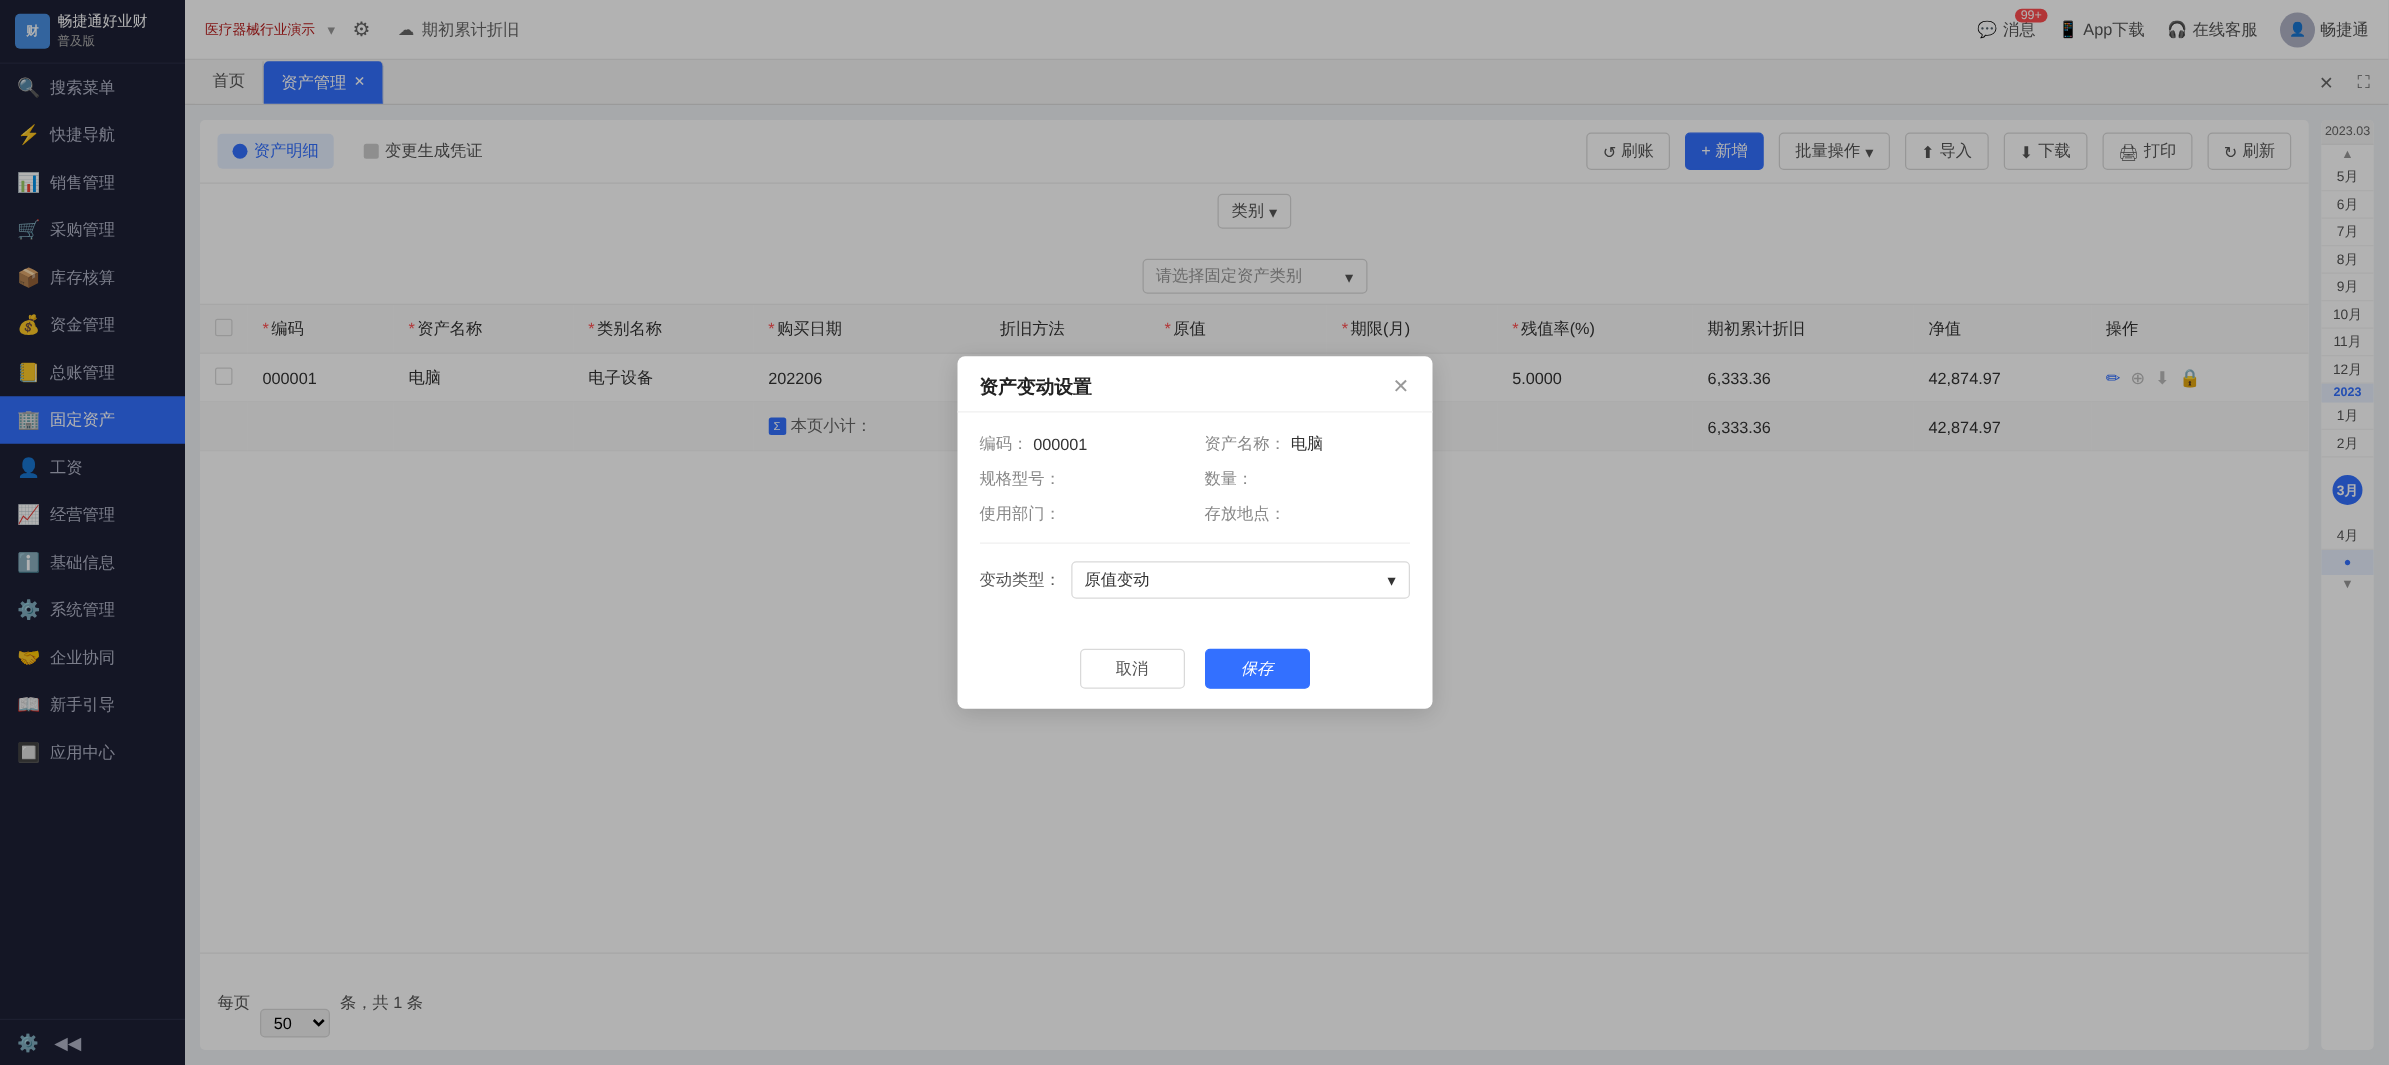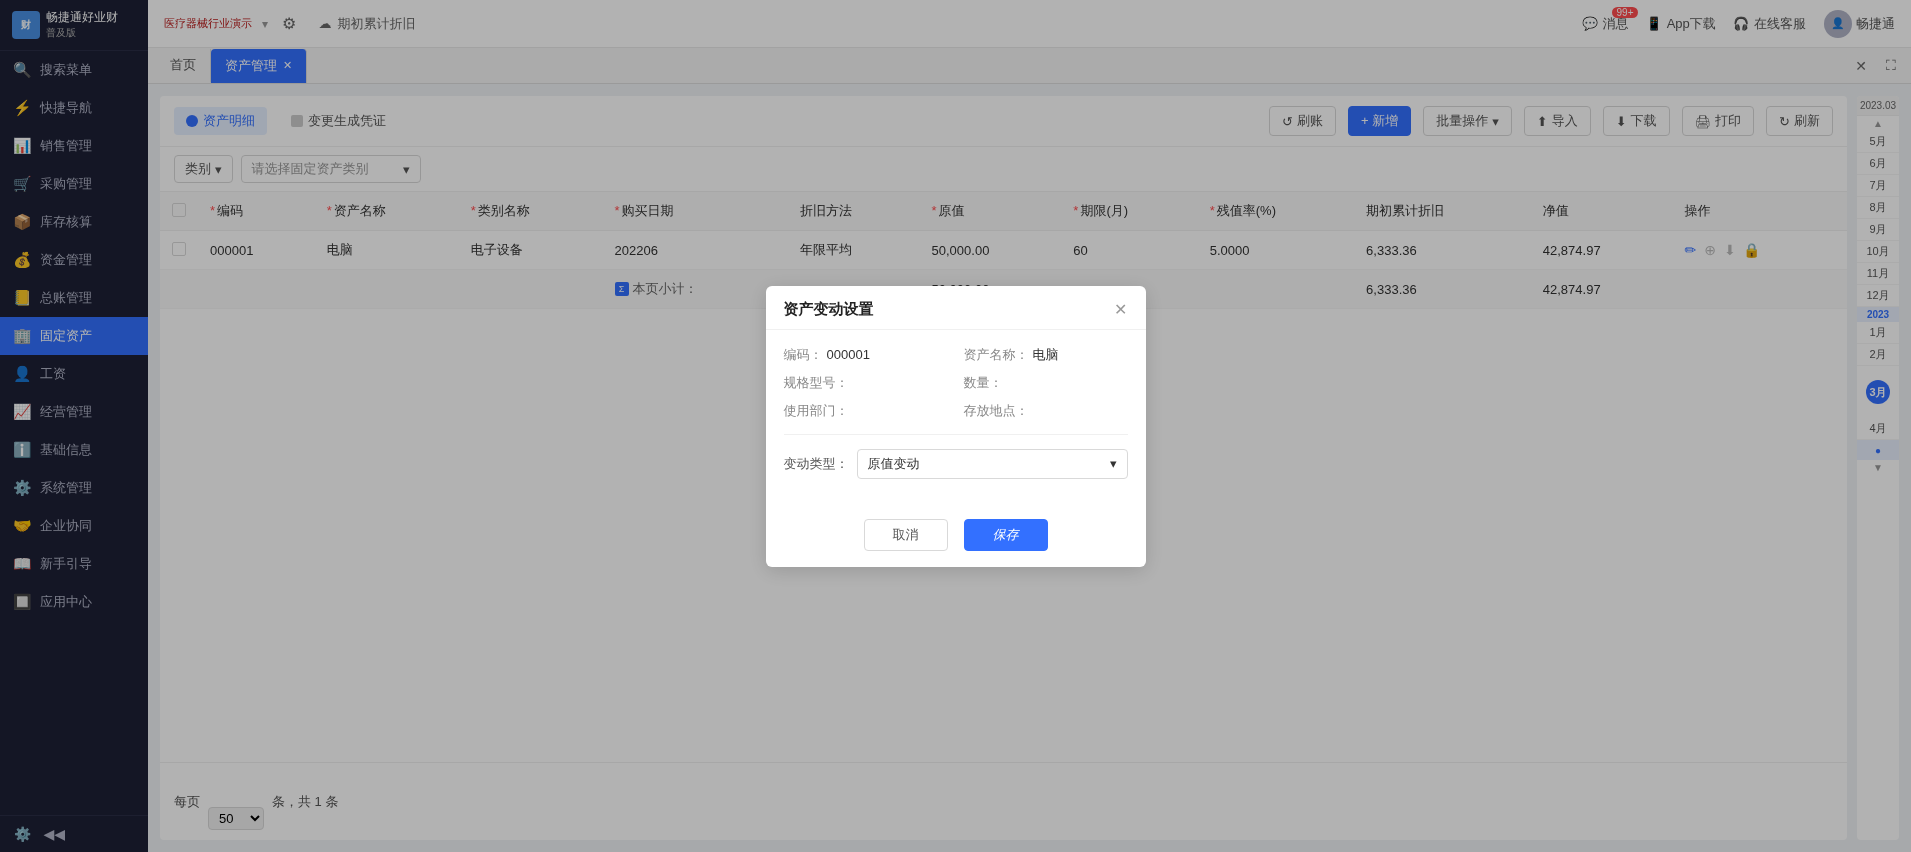--- a/index.html
+++ b/index.html
@@ -55,21 +55,21 @@
     .page-toolbar { display: flex; align-items: center; padding: 10px 14px; gap: 12px; border-bottom: 1px solid #f0f0f0; flex-shrink: 0; }
     .toolbar-tab { display: flex; align-items: center; gap: 5px; padding: 5px 12px; border-radius: 4px; cursor: pointer; font-size: 13px; color: #555; }
     .toolbar-tab.active { background: #e6f0ff; color: #3370ff; }
     .toolbar-tab-icon { width: 14px; height: 14px; border-radius: 50%; background: #3370ff; display: flex; align-items: center; justify-content: center; }
     .toolbar-sep { flex: 1; }
     .toolbar-btn { display: flex; align-items: center; gap: 4px; padding: 5px 12px; border-radius: 4px; border: 1px solid #d9d9d9; background: #fff; cursor: pointer; font-size: 13px; color: #555; }
     .toolbar-btn.primary { background: #3370ff; color: #fff; border-color: #3370ff; }
     .toolbar-btn.dropdown { gap: 4px; }
 
     
-    .filter-bar { display: flex; align-items: center; padding: 8px 14px; gap: 8px; border-bottom: 1px solid #f0f0f0; flex-shrink: 0; }
+    .filter-bar { display: flex; align-items: center; padding: 8px 14px; gap: 24px; border-bottom: 1px solid #f0f0f0; flex-shrink: 0; flex-direction: column; }
     .filter-select { display: flex; align-items: center; gap: 4px; padding: 4px 10px; border: 1px solid #d9d9d9; border-radius: 4px; font-size: 13px; color: #555; cursor: pointer; background: #fff; }
     .filter-select-placeholder { color: #999; }
 
     
     .table-container { flex: 1; overflow: auto; }
     .data-table { width: 100%; border-collapse: collapse; font-size: 13px; }
     .data-table th { background: #fafafa; border-bottom: 1px solid #f0f0f0; padding: 10px 12px; text-align: left; color: #333; font-weight: 500; white-space: nowrap; }
     .data-table td { border-bottom: 1px solid #f5f5f5; padding: 10px 12px; color: #333; }
     .data-table th .required { color: #ff4d4f; margin-right: 2px; }
     .action-icons { display: flex; gap: 8px; align-items: center; }

